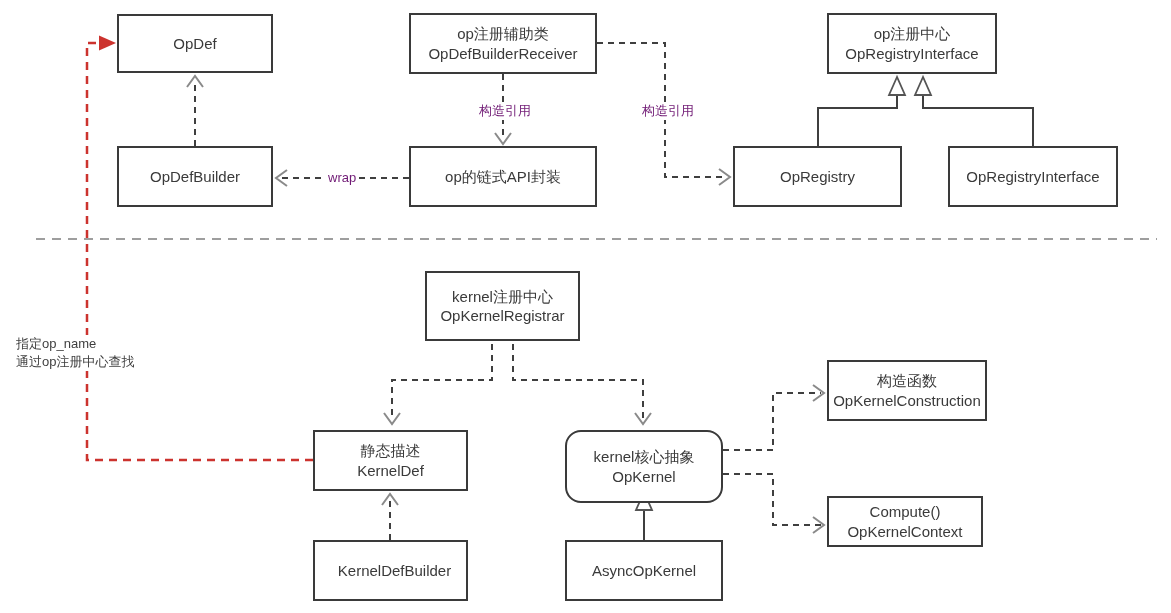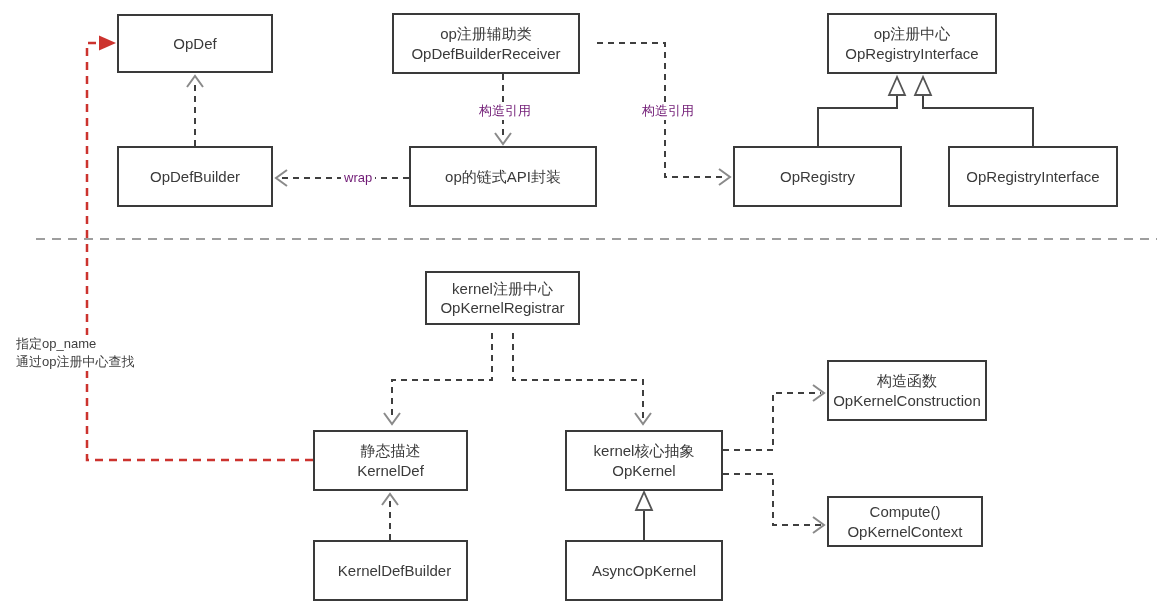--- a/index.html
+++ b/index.html
@@ -129,21 +129,21 @@
     <g>
       <path d="M313,460 L87,460 L87,43 L99,43" stroke="#cc332e" stroke-width="2.5" stroke-dasharray="8,6" fill="none"></path>
       <polygon points="116,43 99,35.5 99,50.5" fill="#cc332e"></polygon>
     </g>
   </svg>
 
   <div class="node" style="left:117px; top:14px; width:156px; height:59px;">
     <span>OpDef</span>
   </div>
 
-  <div class="node" style="left:392px; top:13px; width:188px; height:61px;">
+  <div class="node" style="left:409px; top:13px; width:188px; height:61px;">
     <span>op注册辅助类</span>
     <span>OpDefBuilderReceiver</span>
   </div>
 
   <div class="node" style="left:827px; top:13px; width:170px; height:61px;">
     <span>op注册中心</span>
     <span>OpRegistryInterface</span>
   </div>
 
   <div class="node" style="left:117px; top:146px; width:156px; height:61px;">
@@ -155,31 +155,31 @@
   </div>
 
   <div class="node" style="left:733px; top:146px; width:169px; height:61px;">
     <span>OpRegistry</span>
   </div>
 
   <div class="node" style="left:948px; top:146px; width:170px; height:61px;">
     <span>OpRegistryInterface</span>
   </div>
 
-  <div class="node" style="left:425px; top:271px; width:155px; height:54px;">
+  <div class="node" style="left:425px; top:271px; width:155px; height:70px;">
     <span>kernel注册中心</span>
     <span>OpKernelRegistrar</span>
   </div>
 
   <div class="node" style="left:313px; top:430px; width:155px; height:61px;">
     <span>静态描述</span>
     <span>KernelDef</span>
   </div>
 
-  <div class="node" style="left:565px; top:430px; width:158px; height:61px;">
+  <div class="node" style="left:565px; top:430px; width:158px; height:73px;border-radius:16px;">
     <span>kernel核心抽象</span>
     <span>OpKernel</span>
   </div>
 
   <div class="node" style="left:827px; top:360px; width:160px; height:61px;text-align:center;">
     <span>构造函数</span>
     <span>OpKernelConstruction</span>
   </div>
 
   <div class="node" style="left:827px; top:496px; width:156px; height:51px;">
@@ -192,20 +192,20 @@
   </div>
 
   <div class="node" style="left:565px; top:540px; width:158px; height:61px;">
     <span>AsyncOpKernel</span>
   </div>
 
   <span class="edge-label" style="left:476px; top:102px;">构造引用</span>
 
   <span class="edge-label" style="left:639px; top:102px;">构造引用</span>
 
-  <span class="edge-label" style="left:325px; top:169px;margin-left:16px;">wrap</span>
+  <span class="edge-label" style="left:325px; top:169px;">wrap</span>
 
   <div class="note-label" style="left:16px; top:335px;">
     <span>指定op_name</span><br>
     <span>通过op注册中心查找</span>
   </div>
 
 </div>
 
 </body></html>

